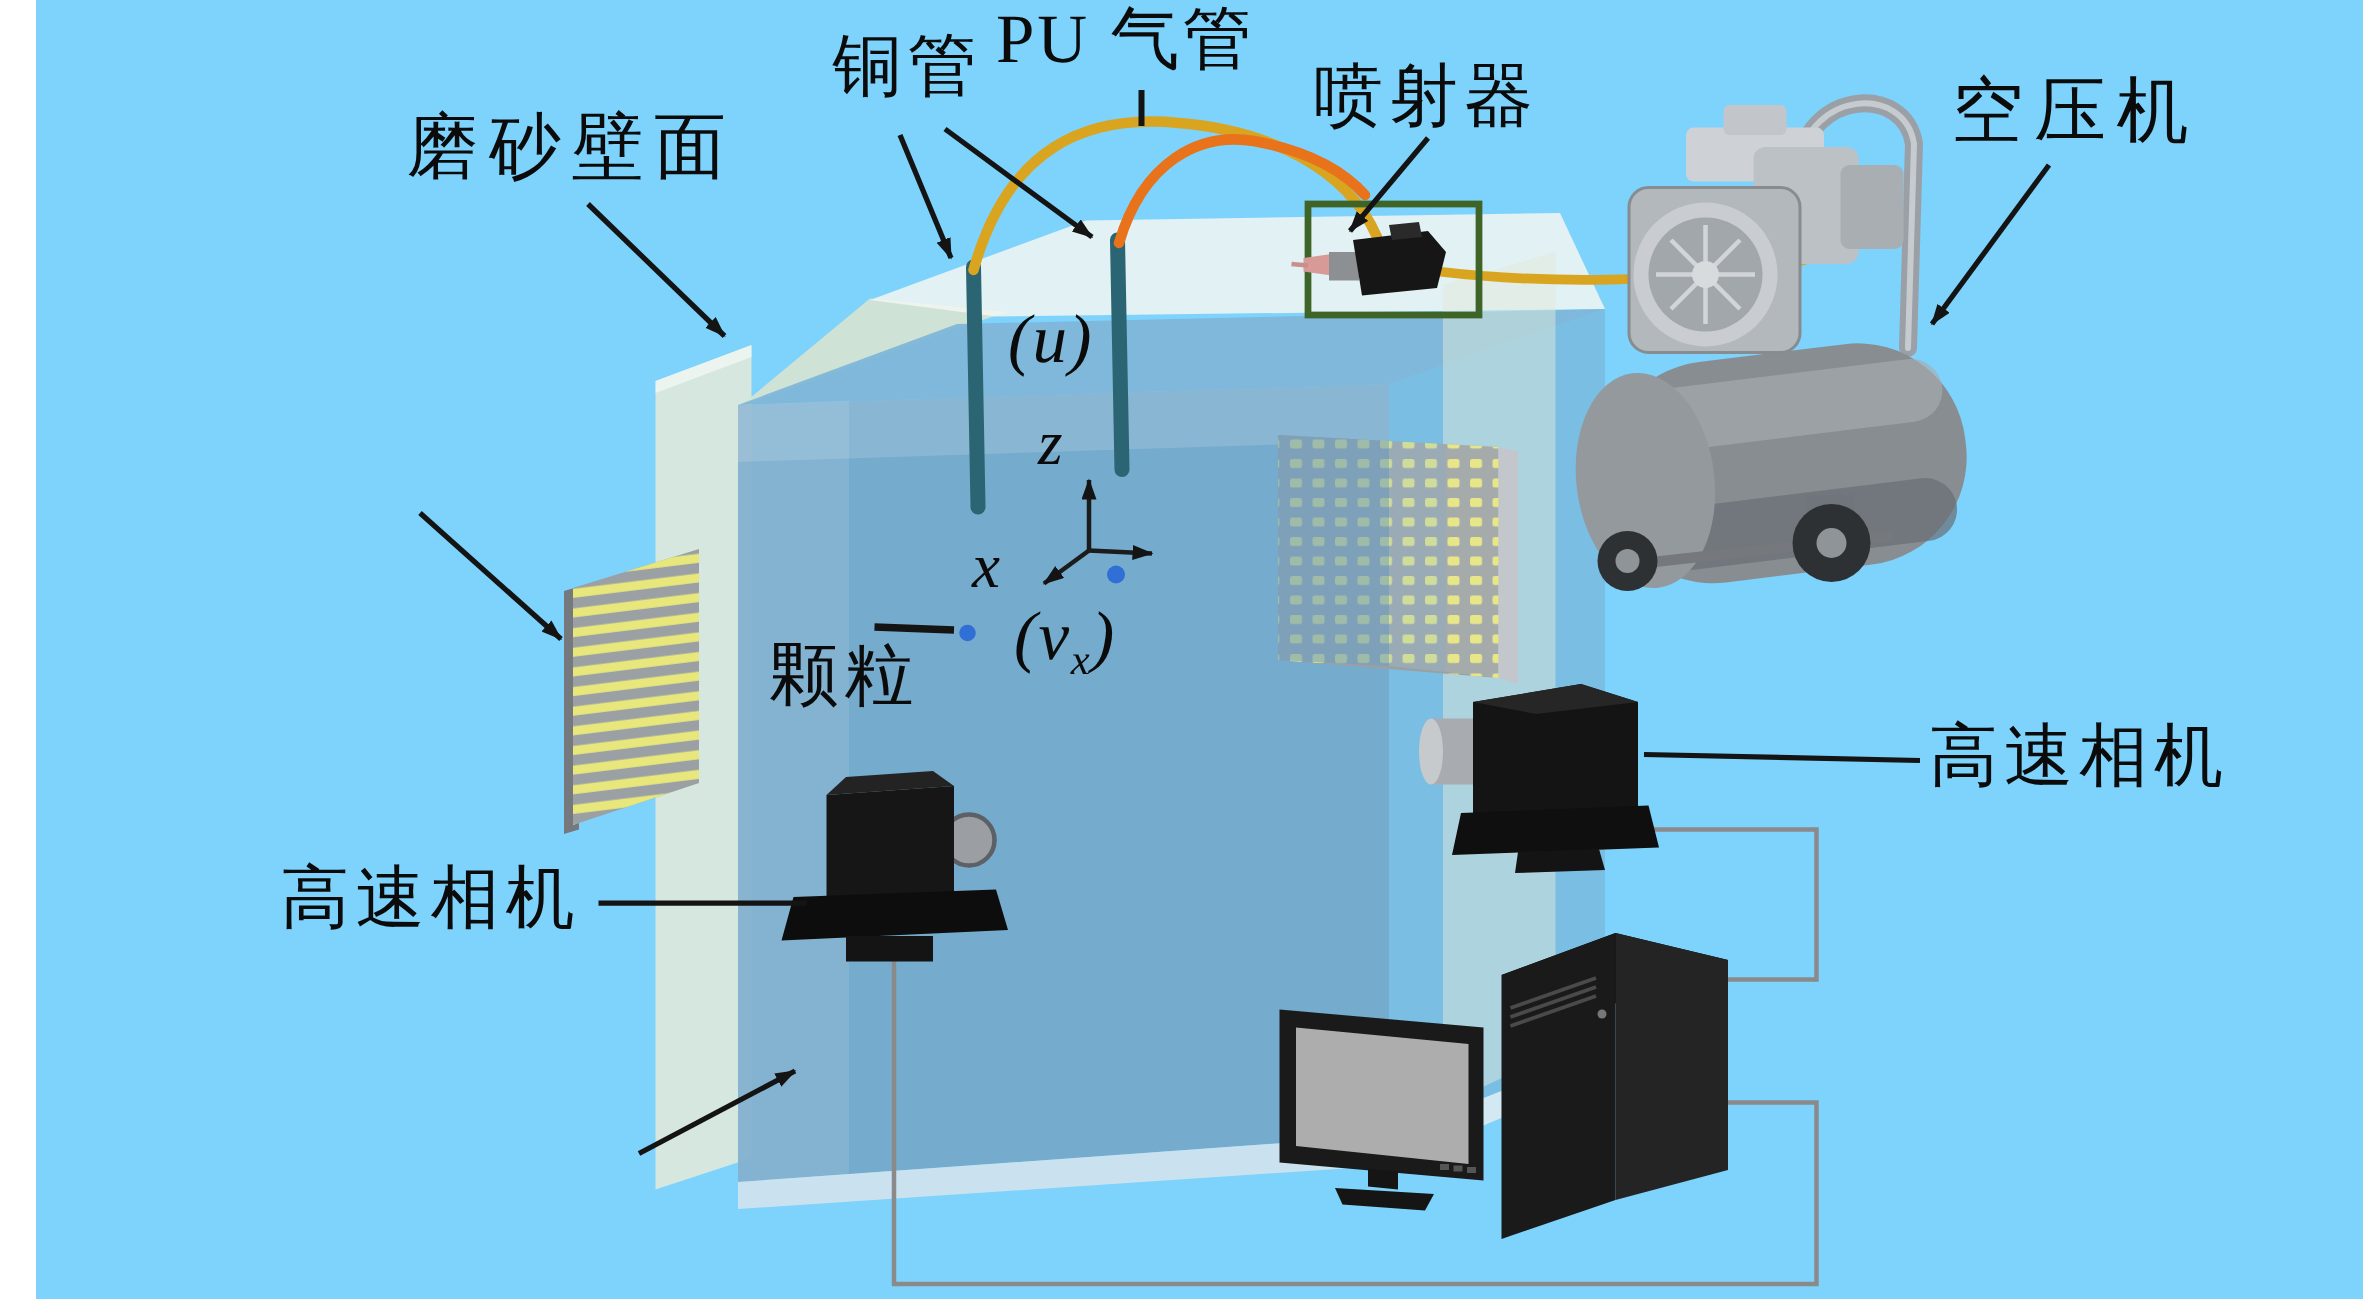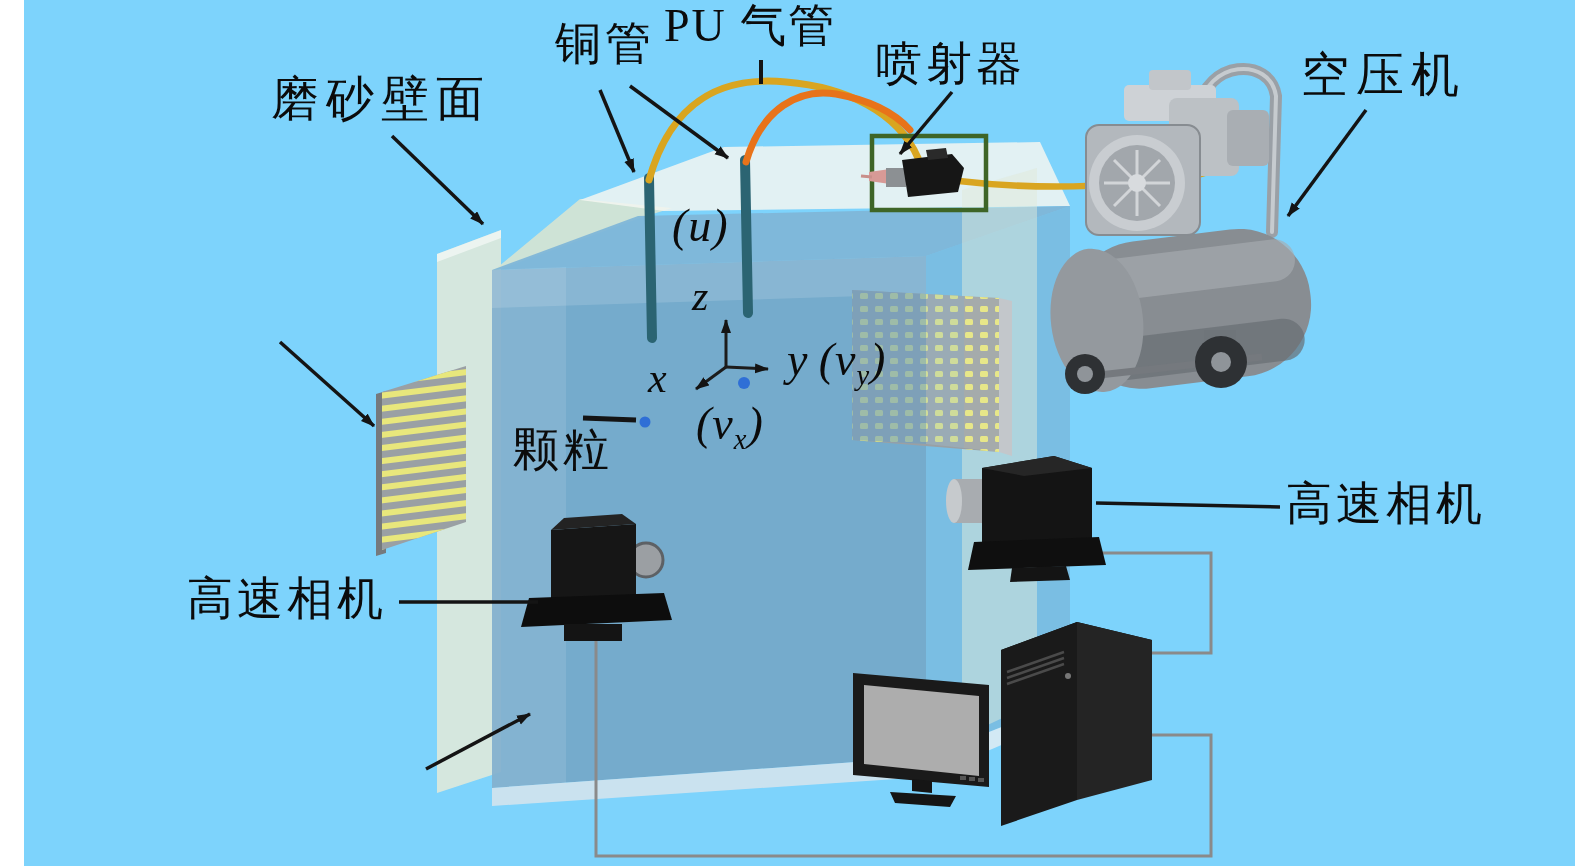--- a/index.html
+++ b/index.html
@@ -199,16 +199,15 @@
 <div class="lbl" style="left:640px;top:2px;letter-spacing:2px;">PU 气管</div>
 <div class="lbl big" style="left:247px;top:74px;">磨砂壁面</div>
 <div class="lbl big" style="left:1277px;top:50px;">空压机</div>
 <div class="lbl" style="left:163px;top:575px;">高速相机</div>
 <div class="lbl" style="left:1262px;top:480px;">高速相机</div>
 <div class="lbl" style="left:489px;top:426px;">颗粒</div>
 
 <div class="lbl math" style="left:648px;top:202px;"><span>(u)</span></div>
 <div class="lbl math" style="left:668px;top:274px;font-size:42px;"><span>z</span></div>
 <div class="lbl math" style="left:624px;top:356px;font-size:42px;"><span>x</span></div>
-<div class="lbl math" style="left:763px;top:336px;"><span>y</span> <span>(v</span><sub>y</sub><span>)</span></div>
-<div class="lbl math" style="left:672px;top:400px;"><span>(v</span><sub>x</sub><span>)</span></div>
+<div class="lbl math" style="left:652px;top:400px;"><span>(v</span><sub>x</sub><span>)</span></div>
 
 </div>
 
 </body></html>

